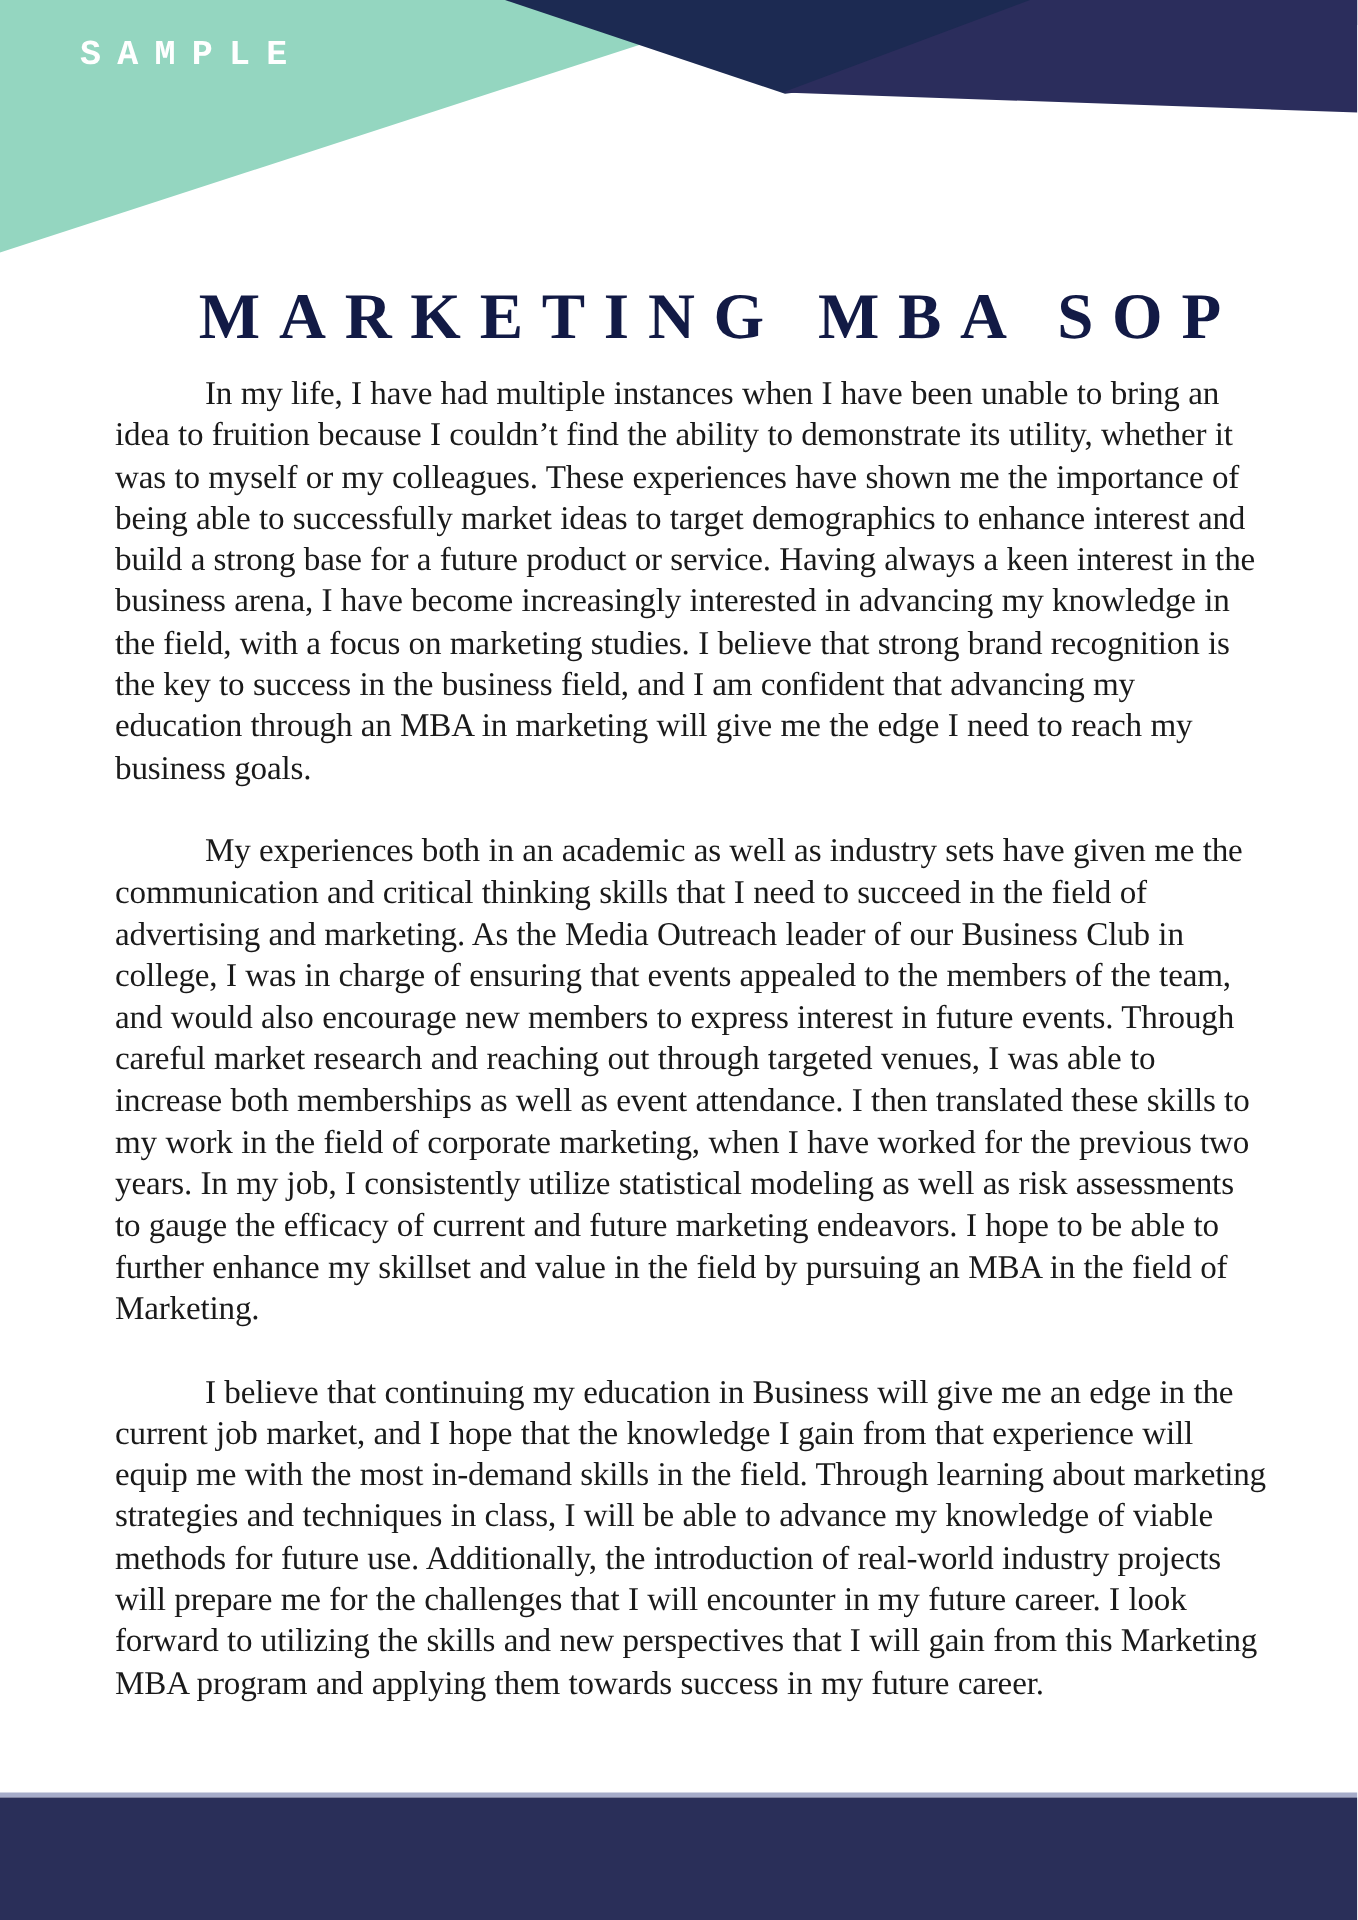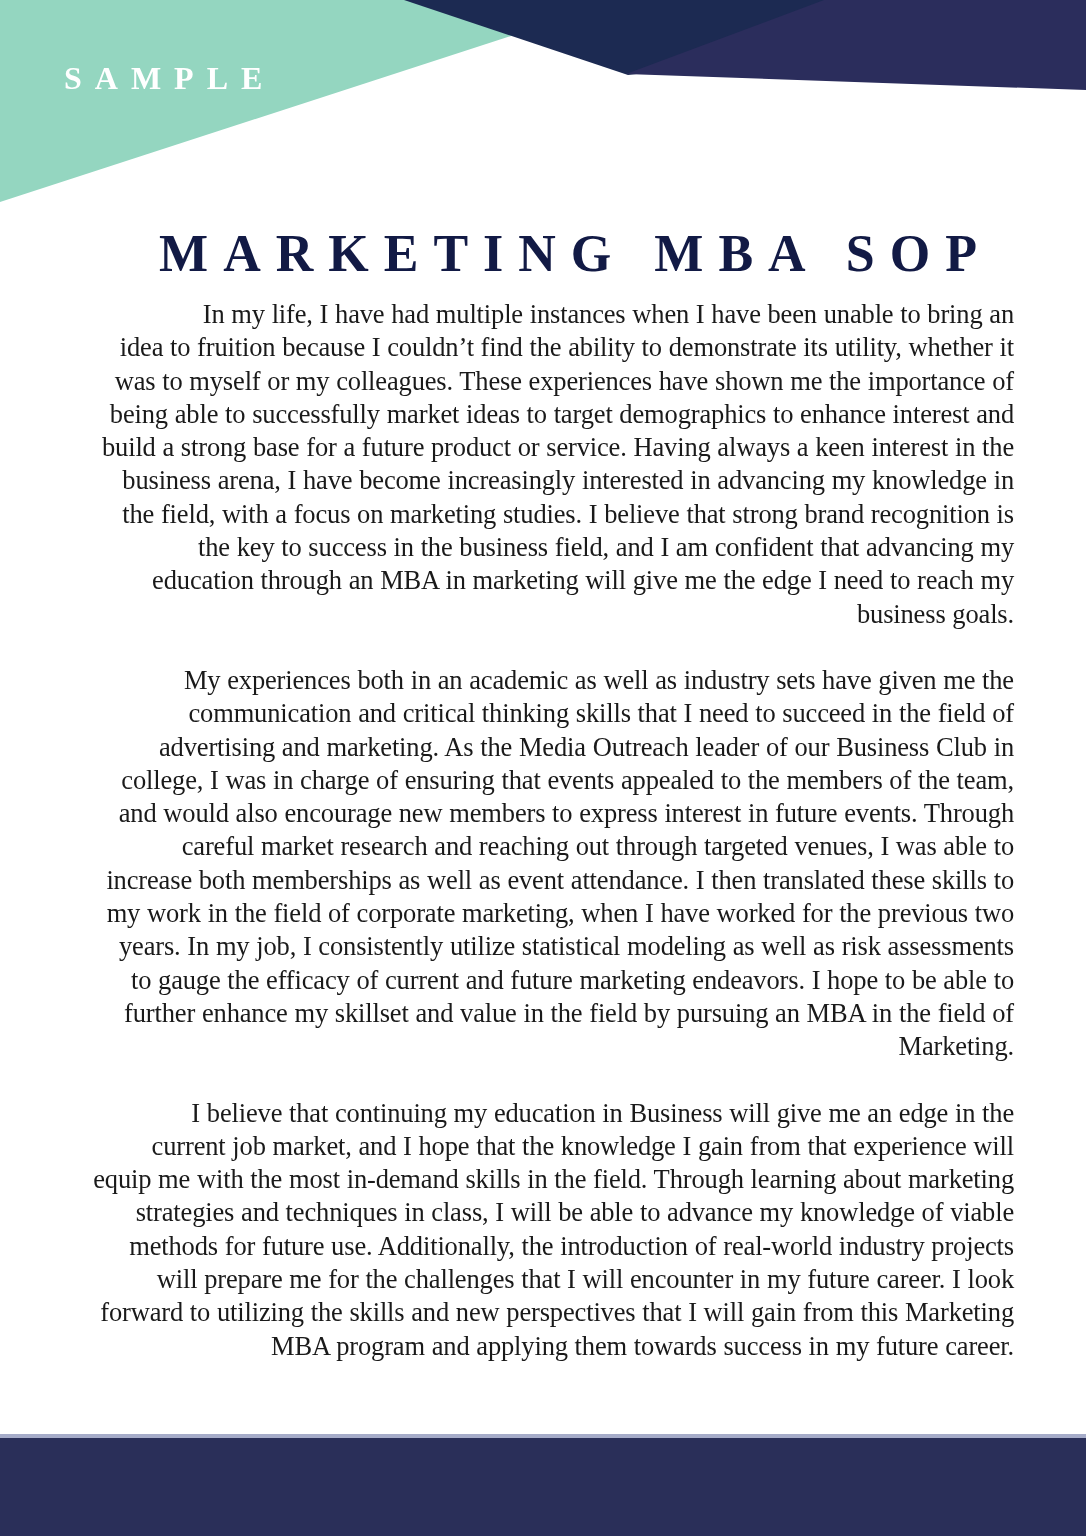--- a/index.html
+++ b/index.html
@@ -33,23 +33,23 @@
   .header-deco svg {
     display: block;
     width: 1086px;
     height: 210px;
   }
 
   
   .sample-label {
     position: absolute;
     left: 64px;
-    top: 62px;
-    font-family: Liberation Serif, serif;
-    font-size: 32px;
+    top: 31px;
+    font-family: Liberation Mono, monospace;
+    font-size: 28px;
     font-weight: 700;
     letter-spacing: 13px;
     color: #ffffff;
     line-height: 1;
     white-space: nowrap;
     z-index: 5;
   }
 
   
   .doc-title {
@@ -76,21 +76,21 @@
     left: 92px;
     top: 298px;
     width: 922px;
   }
   .para {
     margin: 0 0 33px 0;
     font-family: "Liberation Serif", "DejaVu Serif", serif;
     font-size: 26.5px;
     line-height: 33.3px;
     color: #1a1a1a;
-    text-align: right;
+    text-align: left;
     text-indent: 72px;
     letter-spacing: -0.15px;
     word-spacing: 0.3px;
   }
   .para:last-child { margin-bottom: 0; margin-top: 13px; }
 
   
   .footer-rule {
     position: absolute;
     left: 0;

